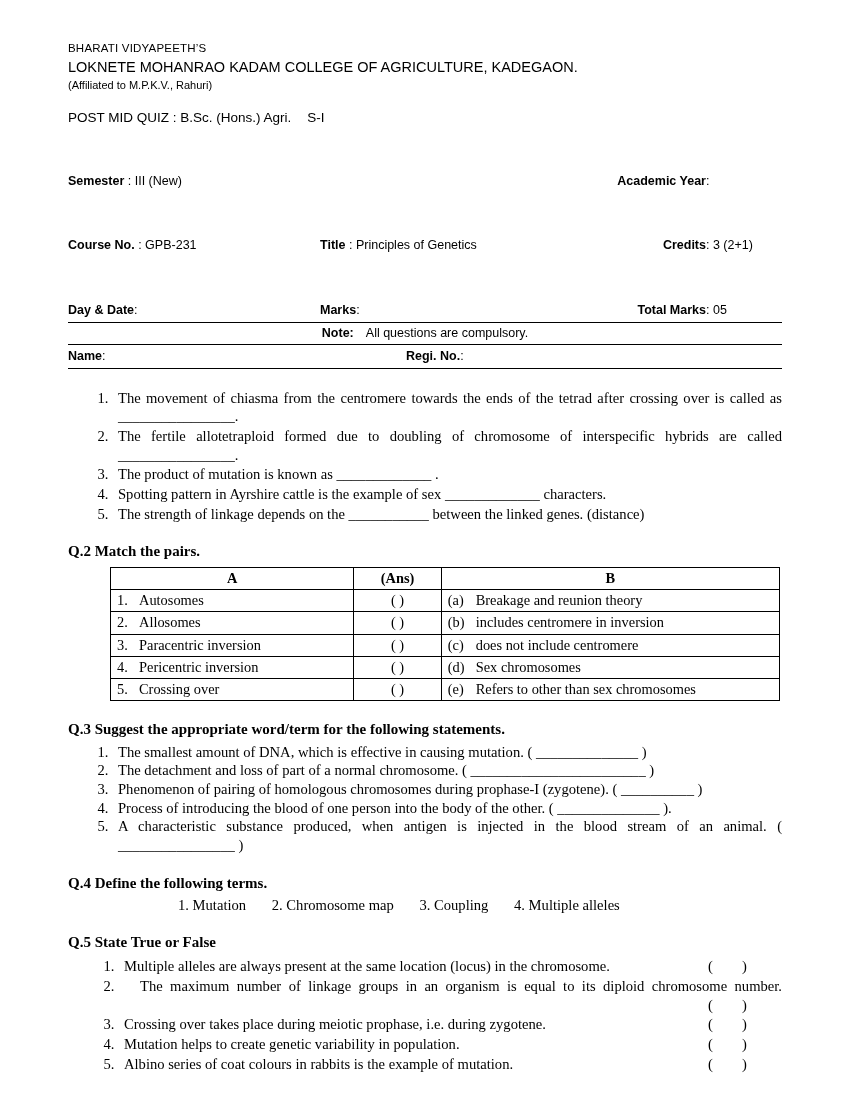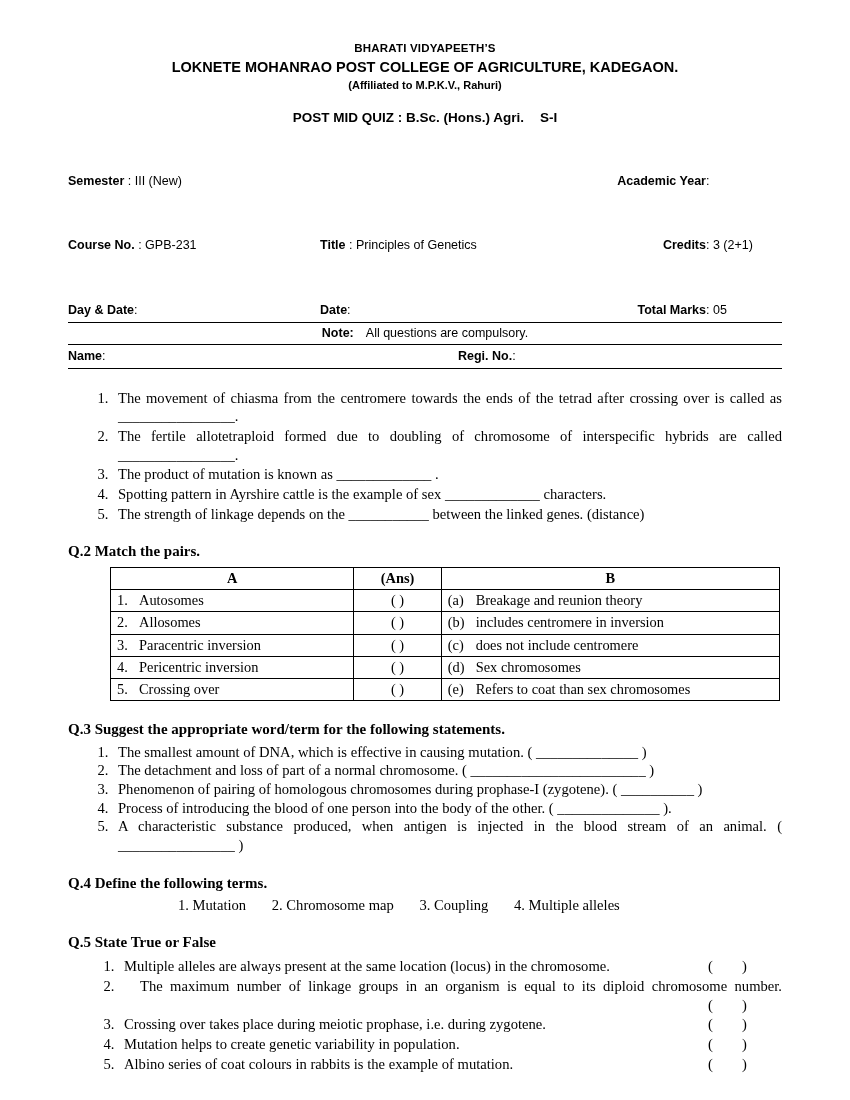--- a/index.html
+++ b/index.html
@@ -16,23 +16,22 @@
   .page {
     position: relative;
     width: 850px;
     height: 1100px;
     box-sizing: border-box;
     padding: 42px 68px 0 68px;
   }
 
   
   .hdr {
-    text-align: center;
     font-family: "Liberation Sans", sans-serif;
-    font-weight: bold;
+    font-weight: normal;
   }
   .hdr .line1 {
     font-size: 11.5px;
     letter-spacing: 0.2px;
   }
   .hdr .line2 {
     font-size: 14.5px;
     margin-top: 5px;
   }
   .hdr .line3 {
@@ -79,21 +78,21 @@
     padding: 3px 0 2px 0;
   }
   .noterow .nlbl { font-weight: bold; margin-right: 12px; }
 
   .namerow {
     display: flex;
     font-family: "Liberation Sans", sans-serif;
     font-size: 12.5px;
     padding: 4px 0 3px 0;
   }
-  .namerow .n1 { width: 390px; }
+  .namerow .n1 { width: 338px; }
 
   
   .qblock { margin-top: 20px; }
   .qtitle {
     font-weight: bold;
     font-size: 15px;
     font-family: "Liberation Serif", serif;
   }
   ol.items {
     margin: 5px 0 0 0;
@@ -161,21 +160,21 @@
     margin-left: 16px;
   }
 </style>
 </head>
 <body>
 
 <div class="page">
 
   <div class="hdr">
     <div class="line1">BHARATI VIDYAPEETH’S</div>
-    <div class="line2">LOKNETE MOHANRAO POST COLLEGE OF AGRICULTURE, KADEGAON.</div>
+    <div class="line2">LOKNETE MOHANRAO KADAM COLLEGE OF AGRICULTURE, KADEGAON.</div>
     <div class="line3">(Affiliated to M.P.K.V., Rahuri)</div>
     <div class="line4">
       <span>POST MID QUIZ : B.Sc. (Hons.) Agri.</span><span class="sem">S-I</span>
     </div>
   </div>
 
   <div class="info">
 
     <div class="inforow">
       <div class="c1">
@@ -202,21 +201,21 @@
         <span class="lbl">Credits</span>
       </div>
       <div class="c4">: 3 (2+1)</div>
     </div>
 
     <div class="inforow">
       <div class="c1">
         <span class="lbl">Day &amp; Date</span><span class="val">:</span>
       </div>
       <div class="c2">
-        <span class="lbl">Date</span><span class="val">:</span>
+        <span class="lbl">Marks</span><span class="val">:</span>
       </div>
       <div class="c3">
         <span class="lbl">Total Marks</span>
       </div>
       <div class="c4">: 05</div>
     </div>
 
     <div class="rule"></div>
 
     <div class="noterow">
@@ -275,21 +274,21 @@
           <td class="colB"><span class="lettercell">(c)</span><span>does not include centromere</span></td>
         </tr>
         <tr>
           <td class="colA"><span class="numcell">4.</span><span>Pericentric inversion</span></td>
           <td class="colAns">(      )</td>
           <td class="colB"><span class="lettercell">(d)</span><span>Sex chromosomes</span></td>
         </tr>
         <tr>
           <td class="colA"><span class="numcell">5.</span><span>Crossing over</span></td>
           <td class="colAns">(      )</td>
-          <td class="colB"><span class="lettercell">(e)</span><span>Refers to coat than sex chromosomes</span></td>
+          <td class="colB"><span class="lettercell">(e)</span><span>Refers to other than sex chromosomes</span></td>
         </tr>
       </tbody>
     </table>
   </div>
 
   <div class="qblock">
     <div class="qtitle">Q.3 Suggest the appropriate word/term for the following statements.</div>
     <ol class="items tight">
       <li>The smallest amount of DNA, which is effective in causing mutation. ( ______________ )</li>
       <li>The detachment and loss of part of a normal chromosome. ( ________________________ )</li>

